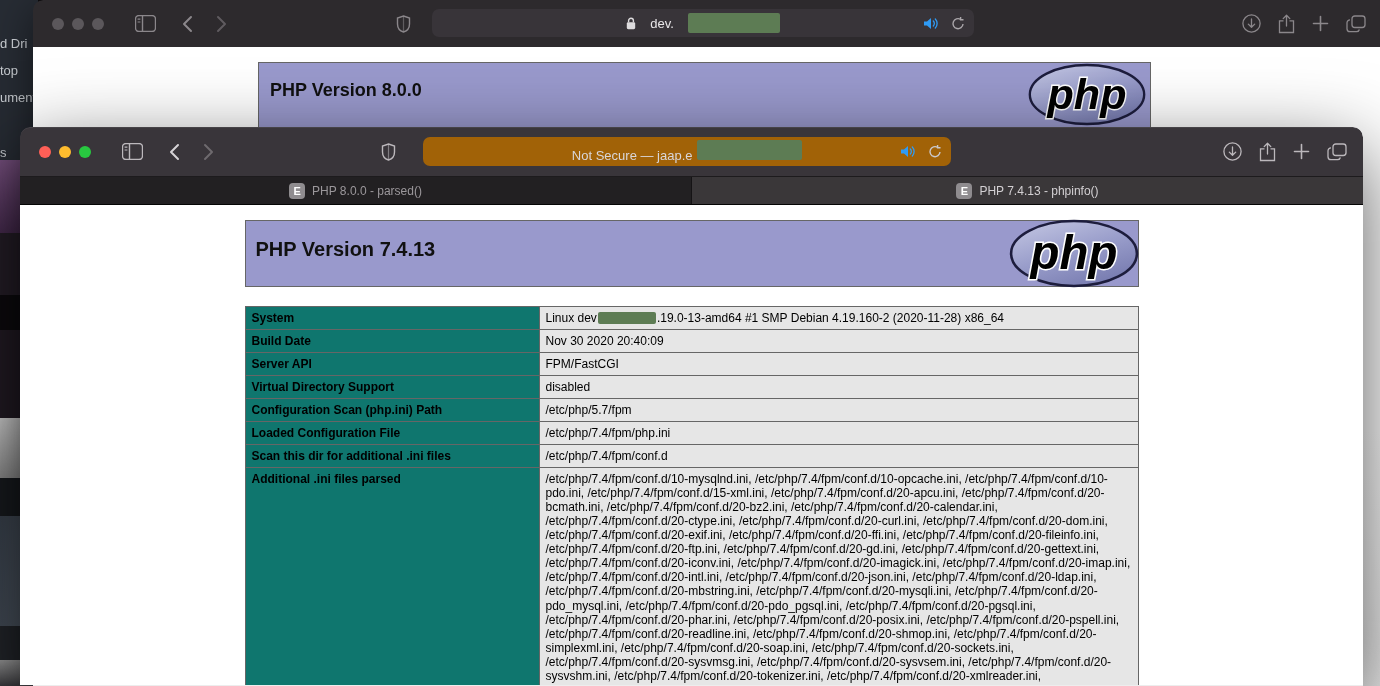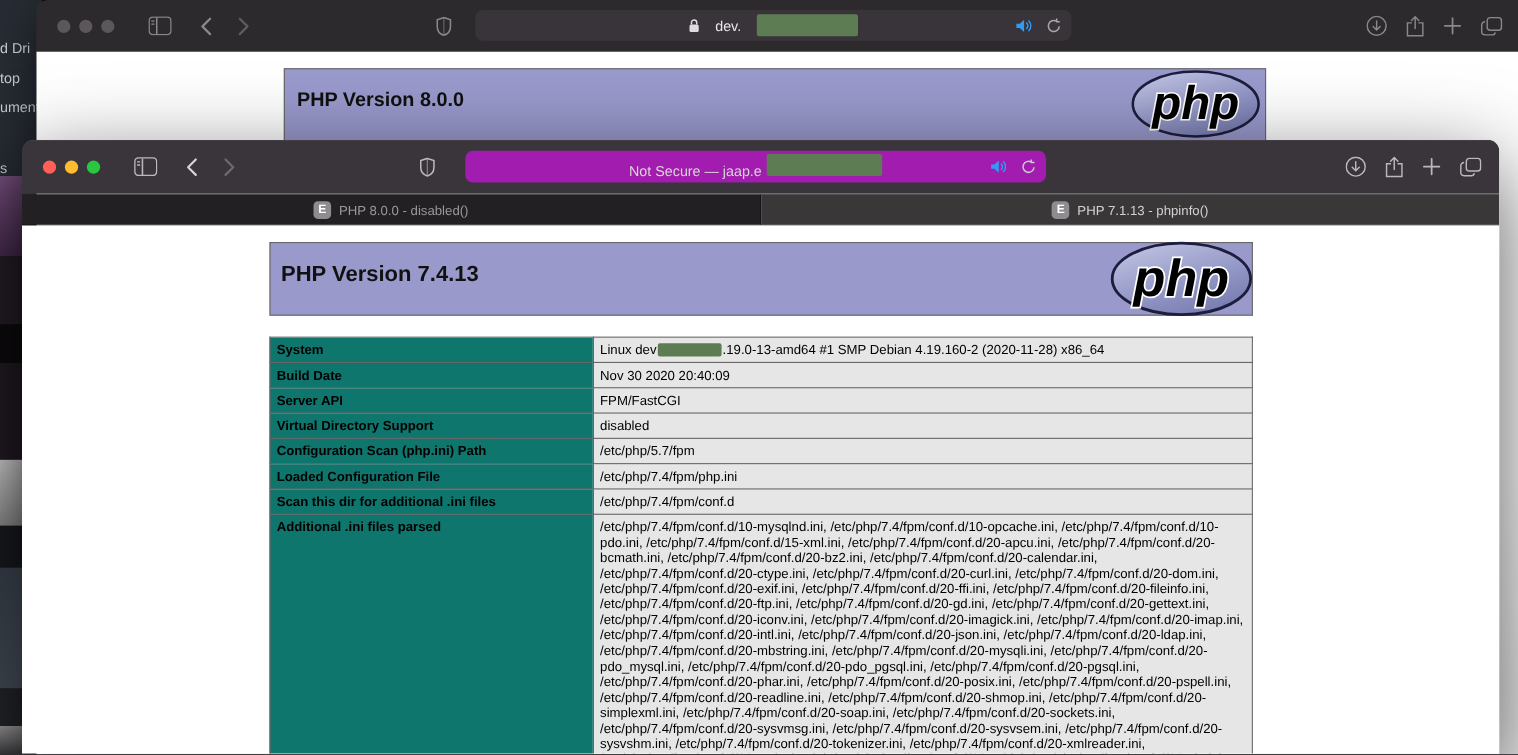--- a/index.html
+++ b/index.html
@@ -53,21 +53,21 @@
   .back-header h1 { font-size:18px; font-weight:bold; color:#101010; padding:17px 0 0 11px; }
 
   
   .frontwin { left:20px; top:127px; width:1343px; height:559px; z-index:2;
               border-radius:10px 10px 0 0; overflow:hidden;
               box-shadow:0 25px 80px rgba(0,0,0,.65); }
   .frontwin .toolbar { height:49px; background:#39353a; border-radius:10px 10px 0 0;
                        box-shadow:inset 0 1px 0 rgba(255,255,255,.07); }
   .frontwin .tool-ic { color:#bcb8bc; }
   .frontwin .dim { color:#6e6a6e; }
-  .frontwin .urlfield { left:403px; top:10px; width:528px; height:29px; background:#a21caf; }
+  .frontwin .urlfield { left:403px; top:10px; width:528px; height:29px; background:#a16207; }
   .frontwin .url-text { color:#d9d6d9; font-size:13px; }
   .frontwin .right-icons { position:absolute; right:16px; top:0; height:49px; display:flex; align-items:center; gap:17px; }
 
   .tabbar { display:flex; height:29px; border-top:1px solid #1d1b1d; border-bottom:1px solid #050505; }
   .tab { flex:1; display:flex; align-items:center; justify-content:center; gap:7px; cursor:default; }
   .tab-inactive { background:#222022; color:#9b979b; border-right:1px solid #151315; }
   .tab-active   { background:#3a3739; color:#d3d0d3; }
   .favicon { width:16px; height:16px; border-radius:4px; background:#8f8c8f; color:#fff;
              font-size:11px; font-weight:bold; display:flex; align-items:center; justify-content:center; }
   .tab-label { font-size:12px; }
@@ -283,25 +283,25 @@
               <rect x="6" y="1" width="13" height="11.5" rx="2.8" fill="none" stroke="currentColor" stroke-width="1.3"></rect>
               <path d="M4 4.8 A3 3 0 0 0 1 7.8 V13.7 A3 3 0 0 0 4 16.7 H10.5 A3 3 0 0 0 13.4 14.5" fill="none" stroke="currentColor" stroke-width="1.3"></path>
             </svg>
         </span>
       </div>
     </div>
 
     <div class="tabbar">
       <div class="tab tab-inactive">
         <span class="favicon">E</span>
-        <span class="tab-label">PHP 8.0.0 - disabled()</span>
+        <span class="tab-label">PHP 8.0.0 - parsed()</span>
       </div>
       <div class="tab tab-active">
         <span class="favicon">E</span>
-        <span class="tab-label">PHP 7.1.13 - phpinfo()</span>
+        <span class="tab-label">PHP 7.4.13 - phpinfo()</span>
       </div>
     </div>
 
     <div class="page">
       <div class="php-wrap">
         <div class="php-header">
           <h1>PHP Version 7.4.13</h1>
           <svg class="php-logo" viewBox="0 0 128 68">
             <defs>
                 <linearGradient id="lg2" x1="0" y1="0" x2="0.6" y2="1">

